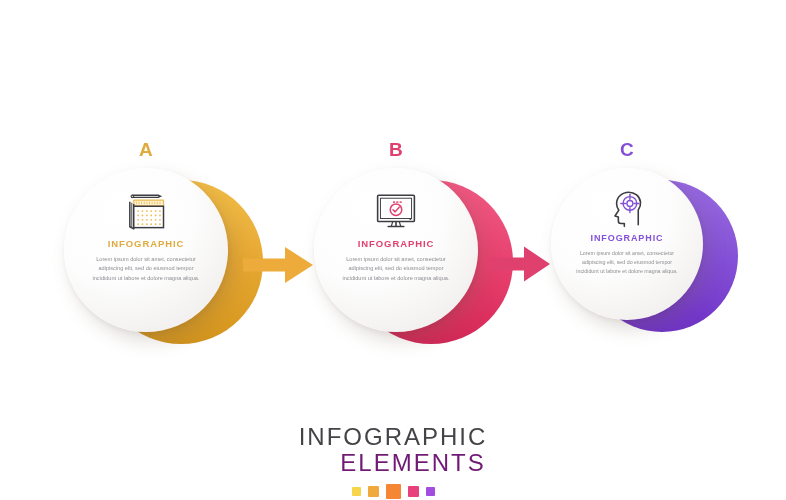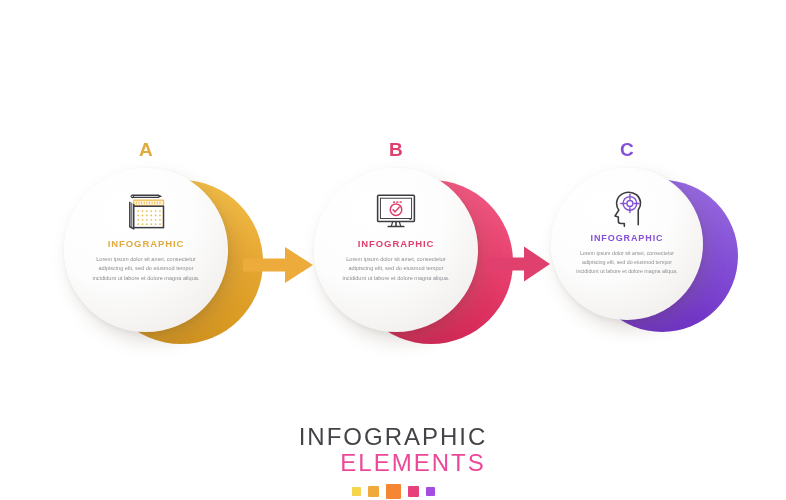--- a/index.html
+++ b/index.html
@@ -276,21 +276,21 @@
         <path d="M16.6 18.5 L22.4 18.5" stroke="#8450d6" stroke-width="1.7" stroke-linecap="round"></path>
         <path d="M32.6 18.5 L38.4 18.5" stroke="#8450d6" stroke-width="1.7" stroke-linecap="round"></path>
       </svg>
       <div class="step-title" style="color:#8450d6">INFOGRAPHIC</div>
       <div class="step-body">Lorem ipsum dolor sit amet, consectetur adipiscing elit, sed do eiusmod tempor incididunt ut labore et dolore magna aliqua.</div>
     </div>
   </div>
 
   <div class="footer">
     <div class="footer-line1" style="color: rgb(67, 67, 72);">INFOGRAPHIC</div>
-    <div class="footer-line2" style="color: #ec4899; padding-left: 40px;">ELEMENTS</div>
+    <div class="footer-line2" style="color: #701a75; padding-left: 40px;">ELEMENTS</div>
     <div class="footer-squares">
       <span class="sq sq-0" style="background: rgb(247, 213, 74);"></span>
       <span class="sq sq-1" style="background: rgb(240, 169, 60);"></span>
       <span class="sq sq-2" style="background: rgb(245, 134, 52);"></span>
       <span class="sq sq-3" style="background: rgb(232, 64, 122);"></span>
       <span class="sq sq-4" style="background: rgb(162, 77, 224);"></span>
     </div>
   </div>
 
 </div>

